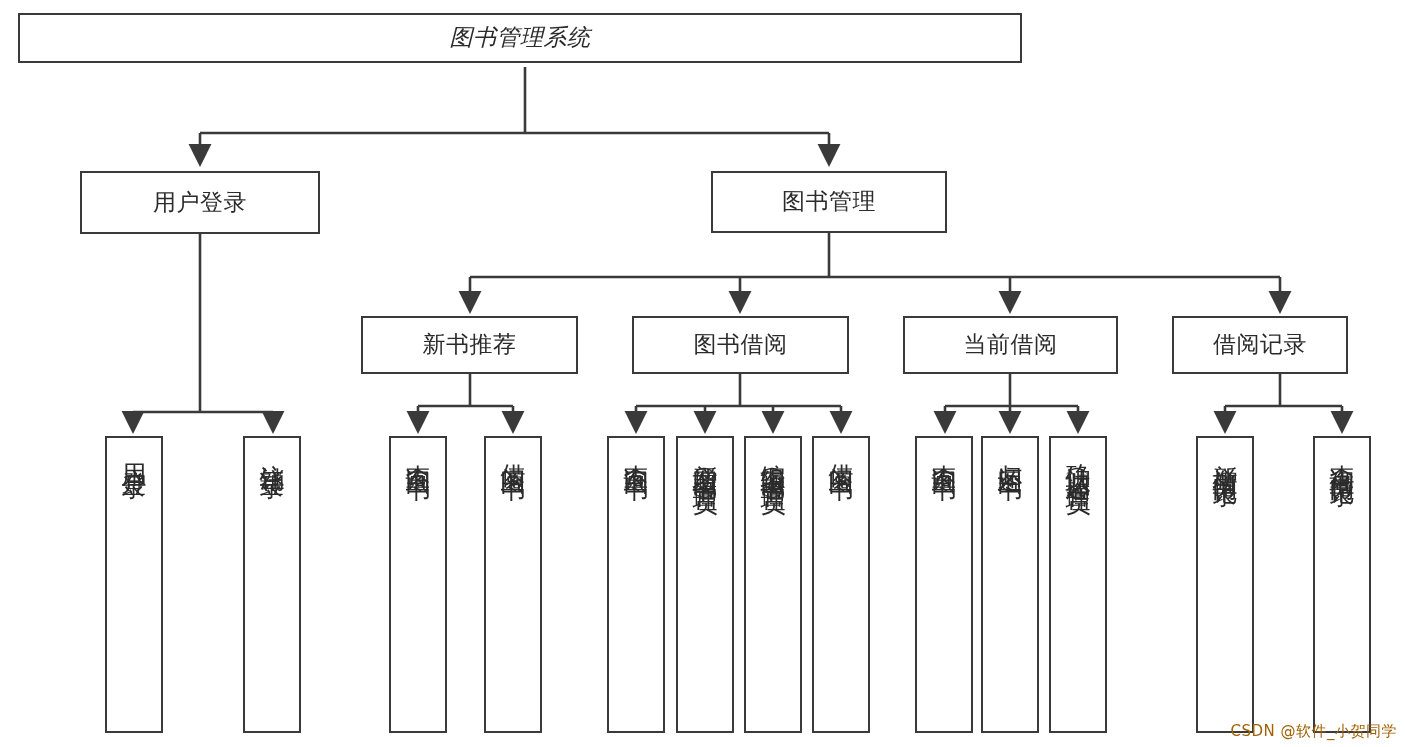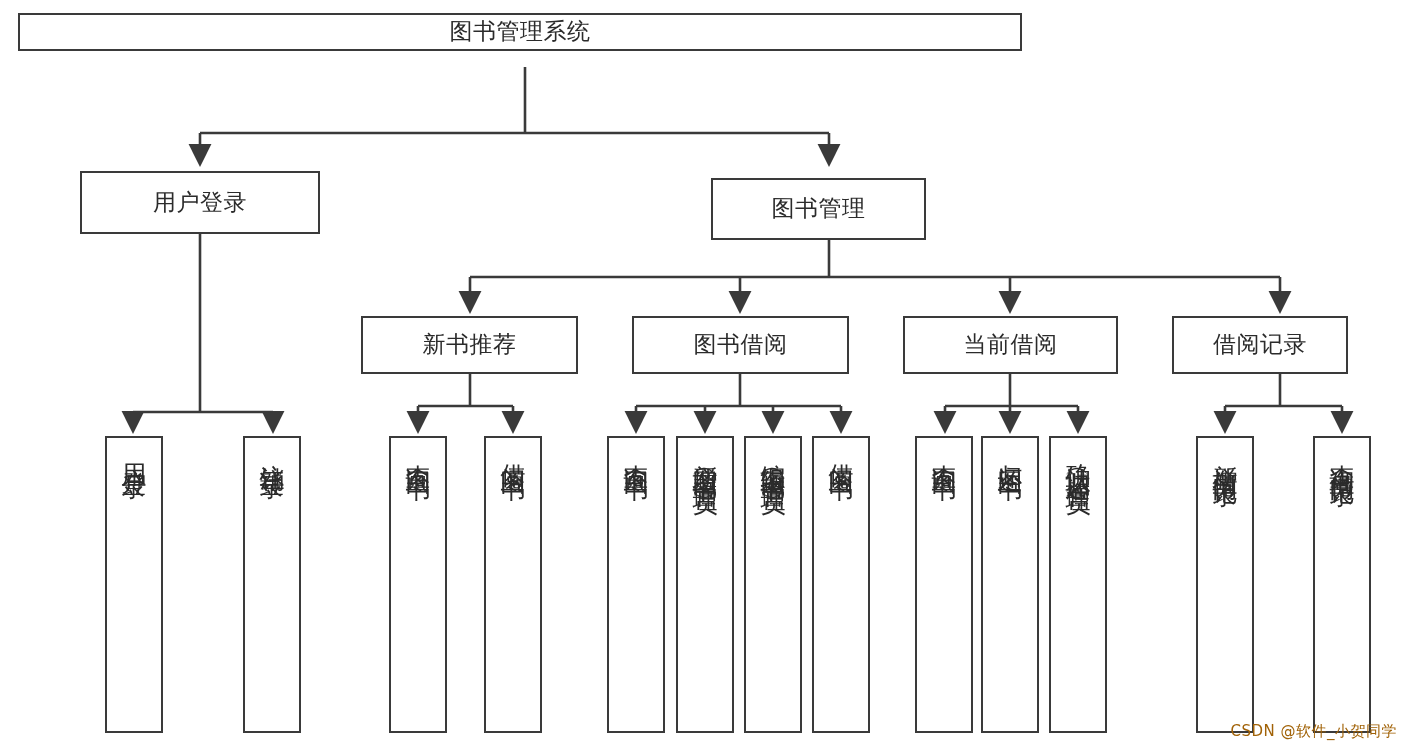--- a/index.html
+++ b/index.html
@@ -126,28 +126,28 @@
       <path d="M 1010 406 L 1010 430" marker-end="url(#arrow)"></path>
       <path d="M 1078 406 L 1078 430" marker-end="url(#arrow)"></path>
 
       <path d="M 1280 374 L 1280 406"></path>
       <path d="M 1225 406 L 1342 406"></path>
       <path d="M 1225 406 L 1225 430" marker-end="url(#arrow)"></path>
       <path d="M 1342 406 L 1342 430" marker-end="url(#arrow)"></path>
     </g>
   </svg>
 
-  <div class="node horiz root" style="left:18px; top:13px; width:1004px; height:38px;">
+  <div class="node horiz root" style="left:18px; top:13px; width:1004px; height:50px;font-style:italic;">
     <span class="label">图书管理系统</span>
   </div>
 
   <div class="node horiz" style="left:80px; top:171px; width:240px; height:63px;">
     <span class="label">用户登录</span>
   </div>
-  <div class="node horiz" style="left:711px; top:171px; width:215px; height:62px;margin-top:7px;">
+  <div class="node horiz" style="left:711px; top:171px; width:236px; height:62px;">
     <span class="label">图书管理</span>
   </div>
 
   <div class="node horiz" style="left:361px; top:316px; width:217px; height:58px;align-items:center;">
     <span class="label">新书推荐</span>
   </div>
   <div class="node horiz" style="left:632px; top:316px; width:217px; height:58px;">
     <span class="label">图书借阅</span>
   </div>
   <div class="node horiz" style="left:903px; top:316px; width:215px; height:58px;">

